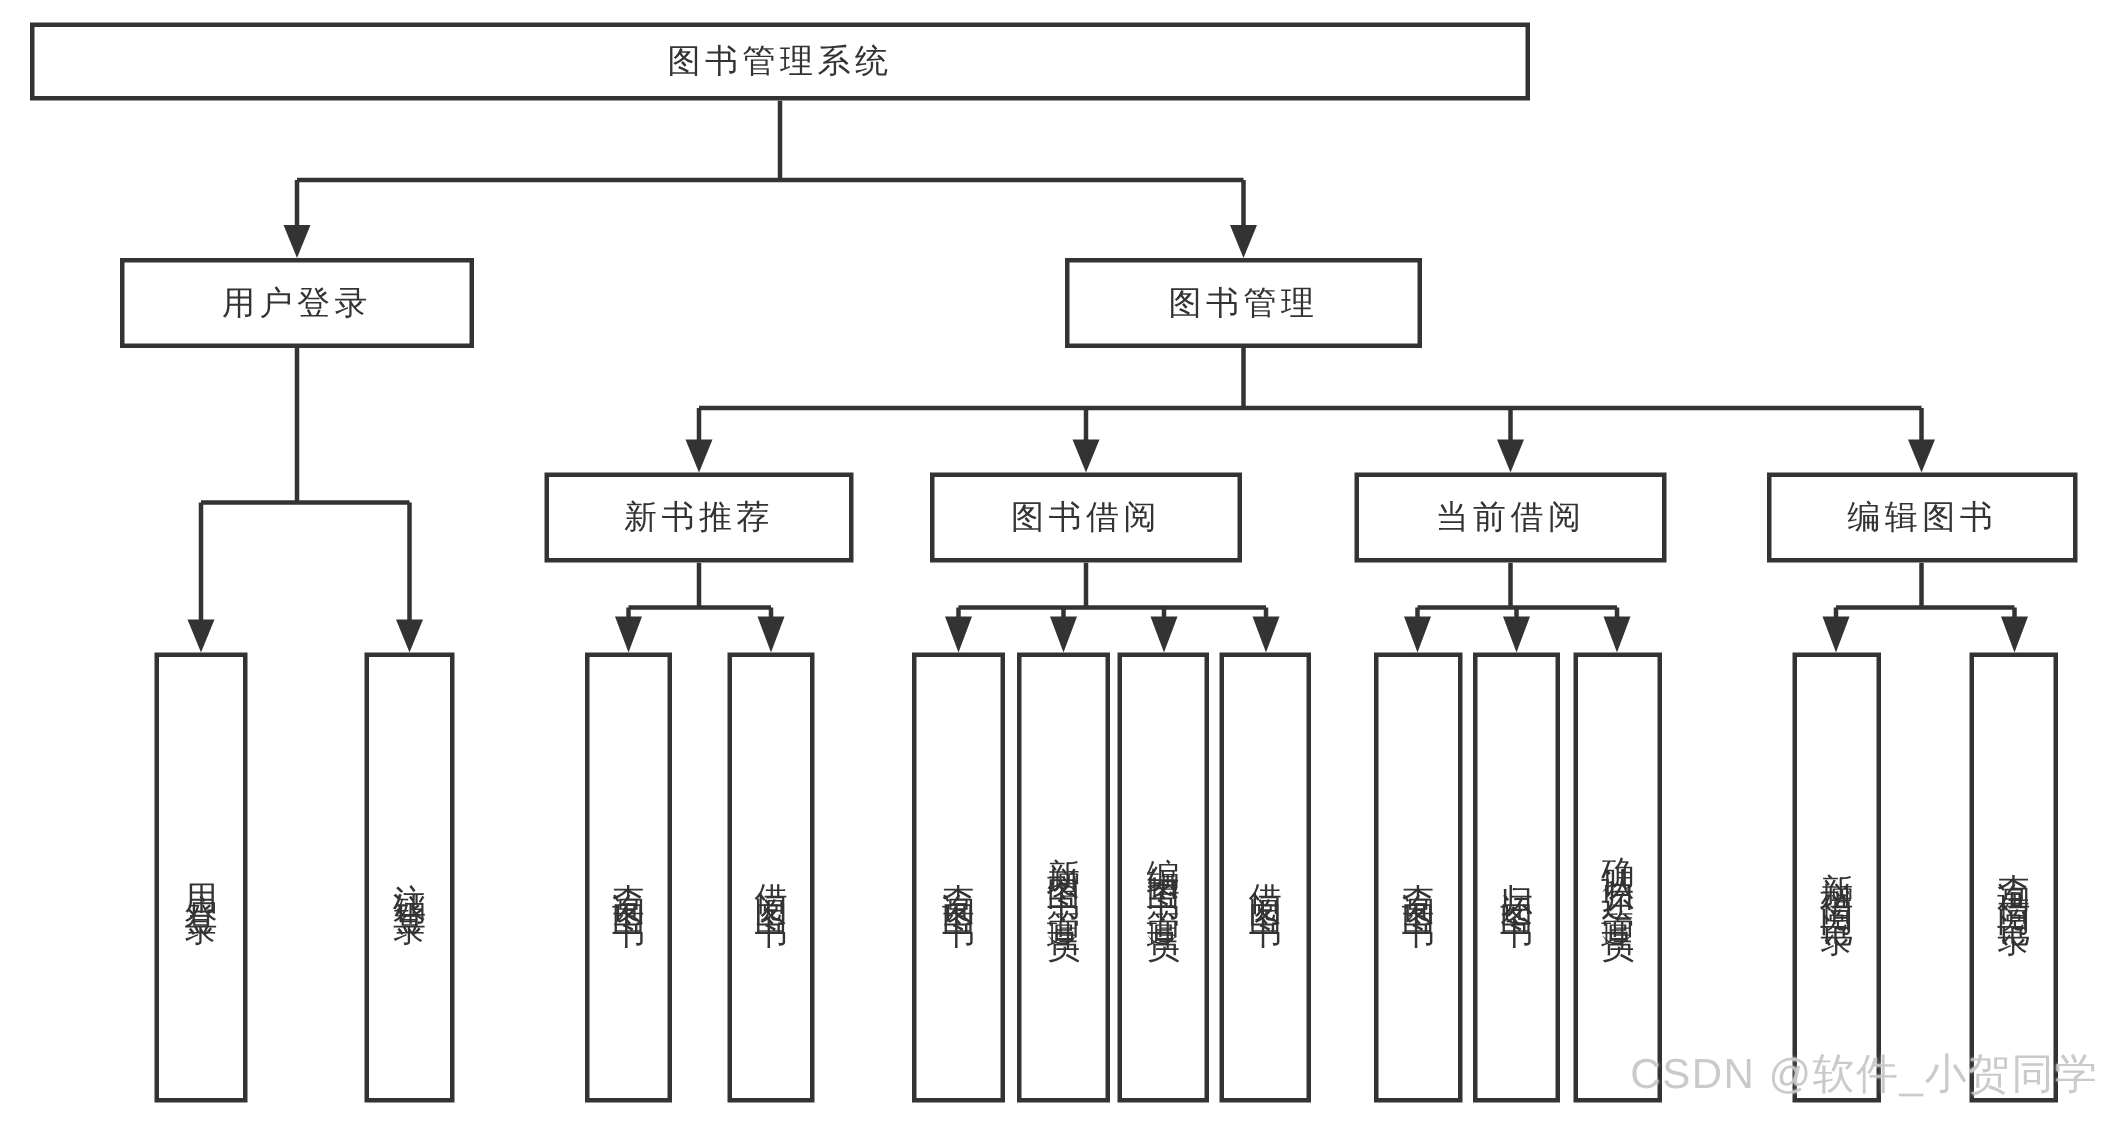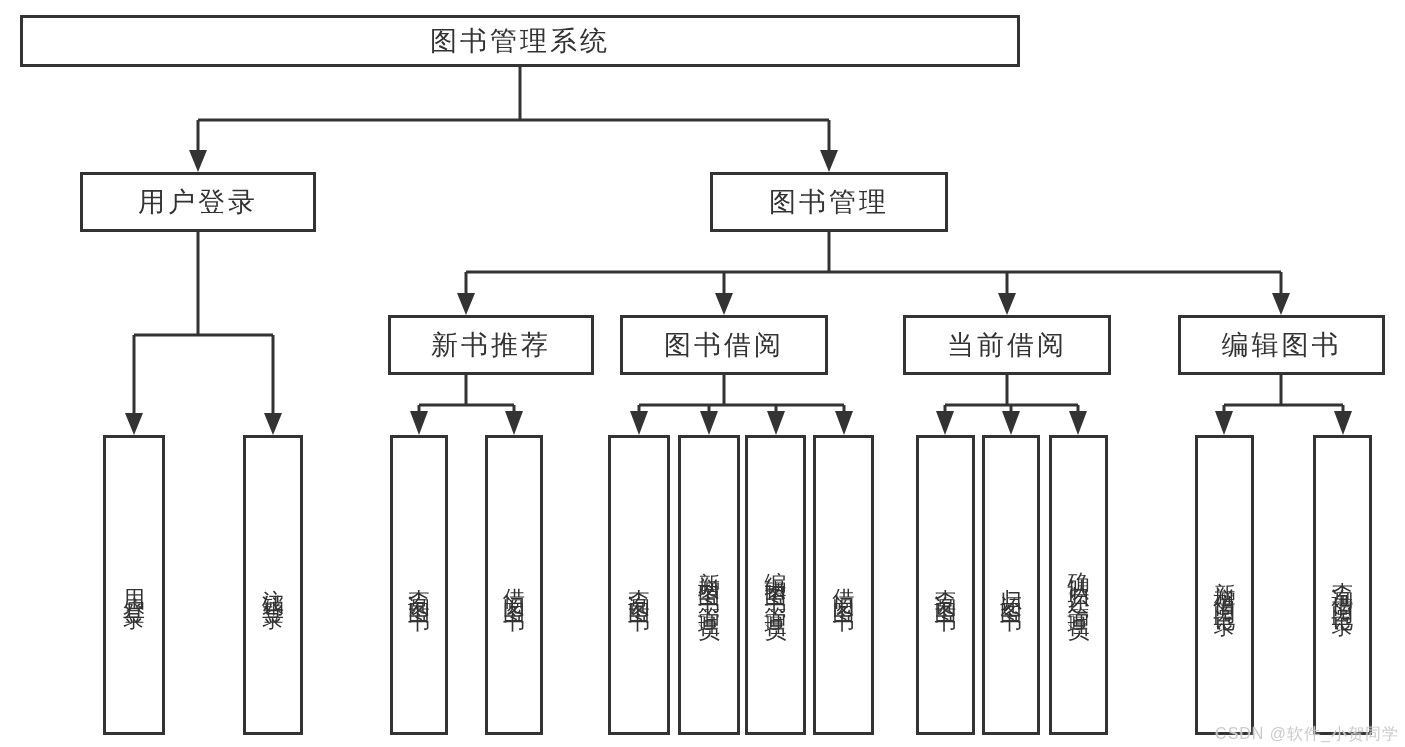--- a/index.html
+++ b/index.html
@@ -4,31 +4,31 @@
 <style>
   html,body{margin:0;padding:0;background:#fff;}
   #stage{
     position:relative;width:1405px;height:747px;background:#ffffff;overflow:hidden;
     font-family:"Liberation Sans","DejaVu Sans",sans-serif;color:#333333;
   }
   #connectors{position:absolute;left:0;top:0;width:1405px;height:747px;}
   .hbox{
     position:absolute;box-sizing:border-box;border:3px solid #333333;background:#ffffff;
     display:flex;align-items:center;justify-content:center;
-    font-size:27px;letter-spacing:3px;white-space:nowrap;z-index:2;
+    font-size:22px;letter-spacing:3px;white-space:nowrap;z-index:2;
   }
   .vbox{
     position:absolute;box-sizing:border-box;border:3px solid #333333;background:#ffffff;
     top:435px;height:300px;display:flex;align-items:center;justify-content:center;
     writing-mode:vertical-rl;text-orientation:mixed;
     font-size:22px;letter-spacing:7px;line-height:1;z-index:2;
   }
   .watermark{
-    position:absolute;right:6px;bottom:2px;z-index:6;
-    font-size:16px;letter-spacing:1px;color:rgba(198,198,198,0.92);
+    position:absolute;right:6px;bottom:12px;z-index:6;
+    font-size:28px;letter-spacing:1px;color:rgba(198,198,198,0.92);
     text-shadow:0 0 2px rgba(255,255,255,0.9);white-space:nowrap;
   }
   line,polyline,path.rail{stroke:#333333;stroke-width:3;fill:none;}
   polygon{fill:#333333;stroke:none;}
 </style>
 </head>
 <body>
 
 <div id="stage">
 
@@ -92,21 +92,21 @@
     <polygon points="1215,411 1233,411 1224,435"></polygon>
     <line x1="1343" y1="405" x2="1343" y2="417"></line>
     <polygon points="1334,411 1352,411 1343,435"></polygon>
   </svg>
 
   <div class="hbox" style="left:20px;top:15px;width:1000px;height:52px;">图书管理系统</div>
 
   <div class="hbox" style="left:80px;top:172px;width:236px;height:60px;">用户登录</div>
   <div class="hbox" style="left:710px;top:172px;width:238px;height:60px;">图书管理</div>
 
-  <div class="hbox" style="left:363px;top:315px;width:206px;height:60px;margin-left:25px;">新书推荐</div>
+  <div class="hbox" style="left:363px;top:315px;width:206px;height:60px;">新书推荐</div>
   <div class="hbox" style="left:903px;top:315px;width:208px;height:60px;">当前借阅</div>
   <div class="hbox" style="left:620px;top:315px;width:208px;height:60px;">图书借阅</div>
   <div class="hbox" style="left:1178px;top:315px;width:207px;height:60px;">编辑图书</div>
 
   <div class="vbox" style="left:103px;width:62px;">用户登录</div>
   <div class="vbox" style="left:243px;width:60px;">注销登录</div>
 
   <div class="vbox" style="left:390px;width:58px;">查询图书</div>
   <div class="vbox" style="left:485px;width:58px;">借阅图书</div>
 

